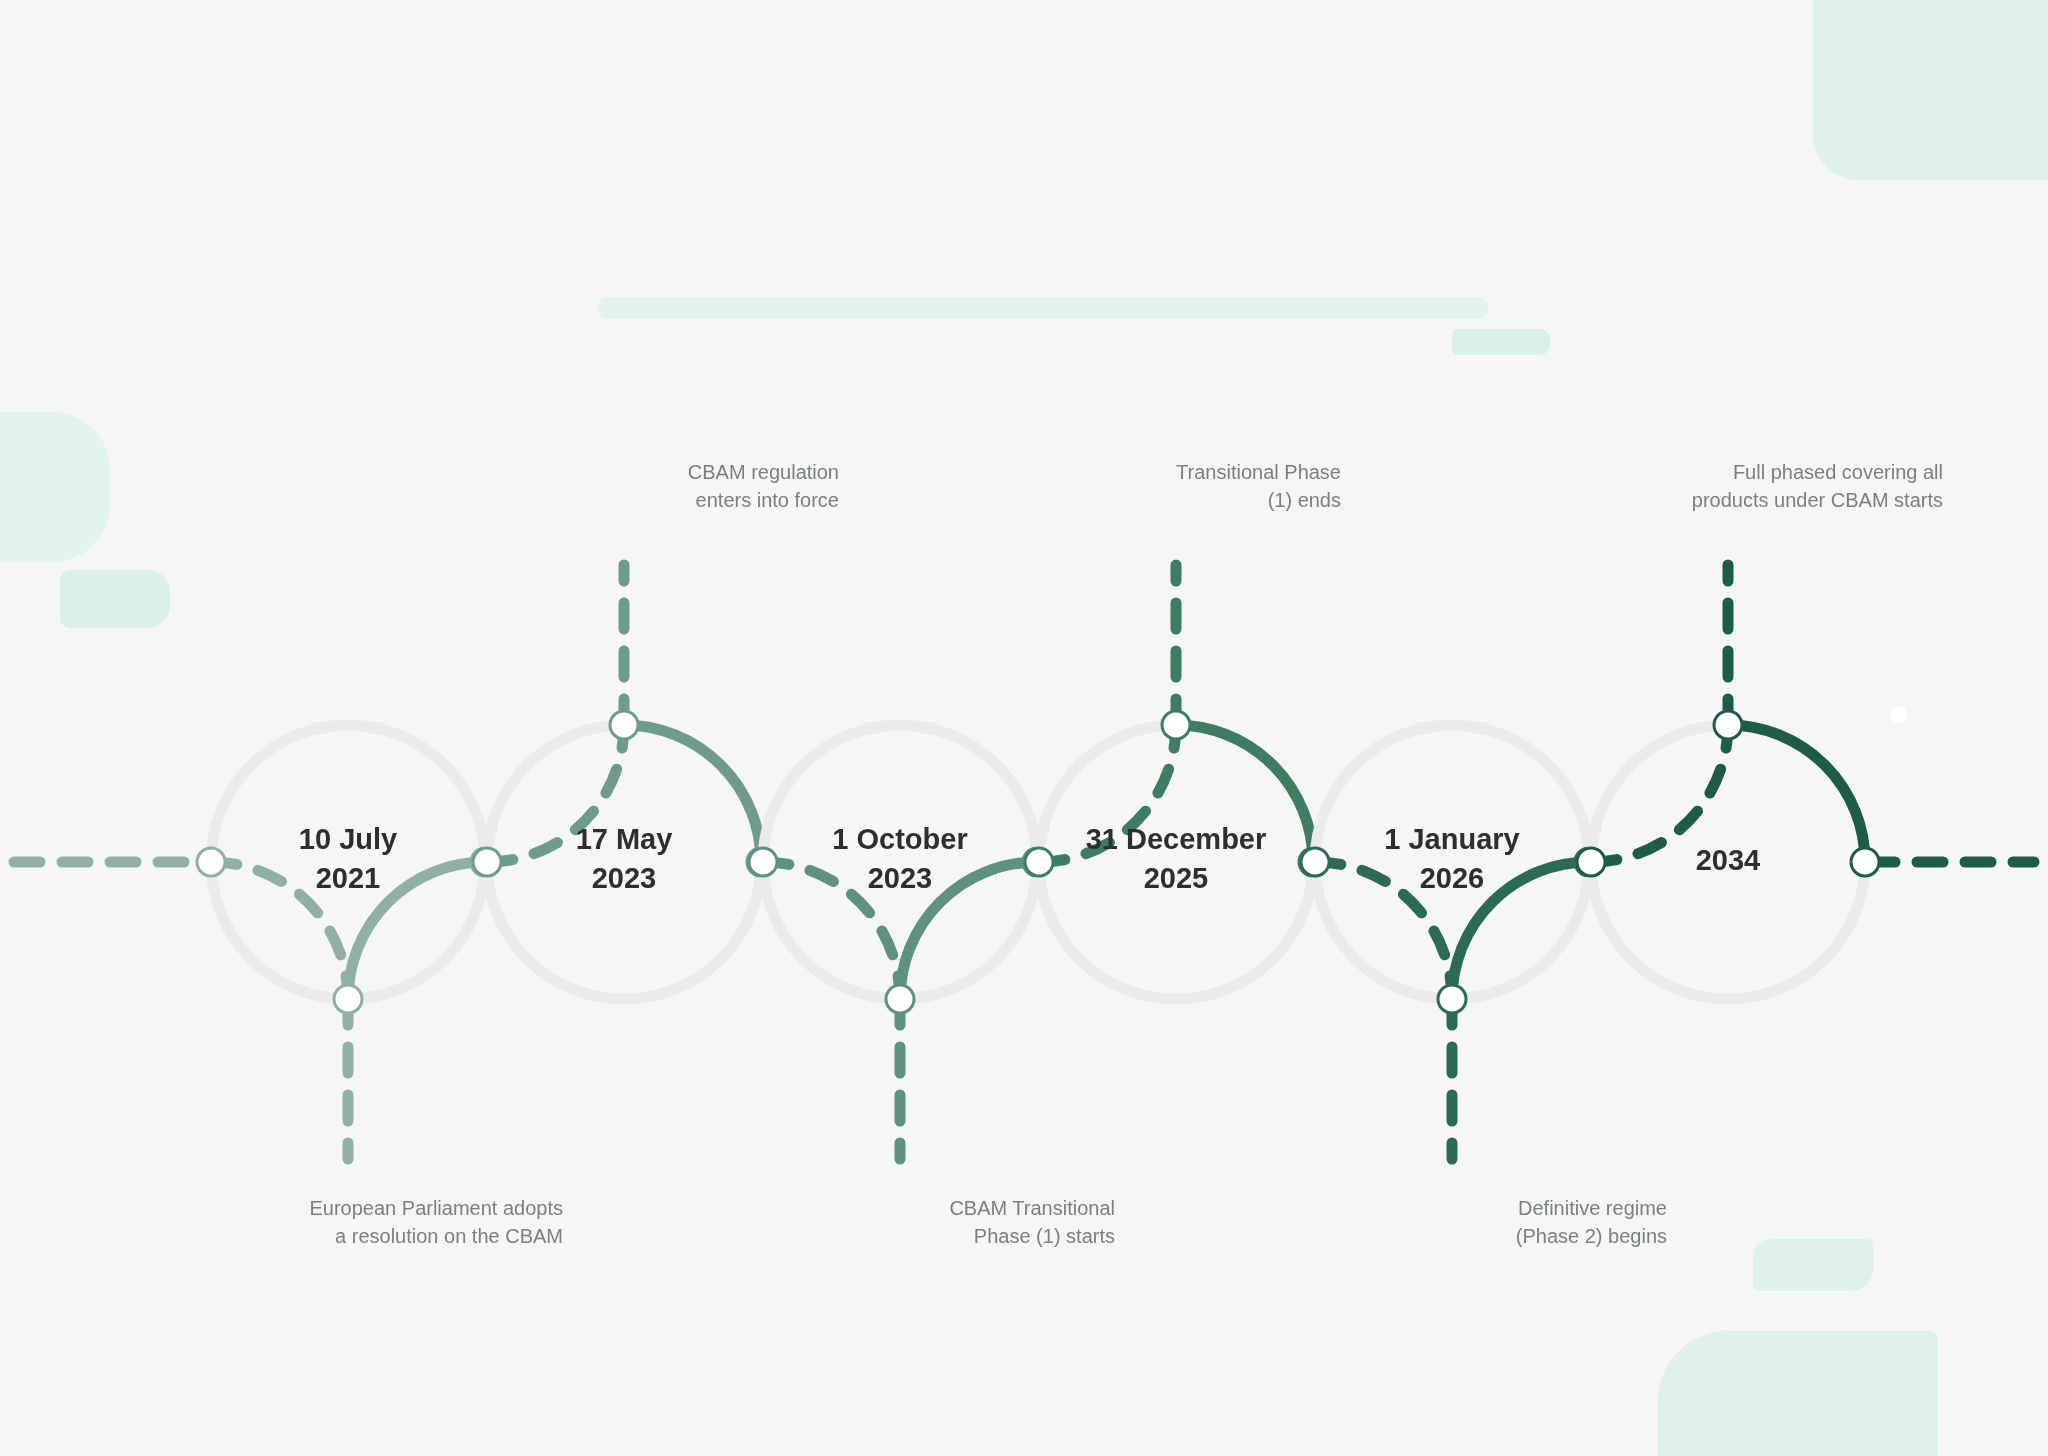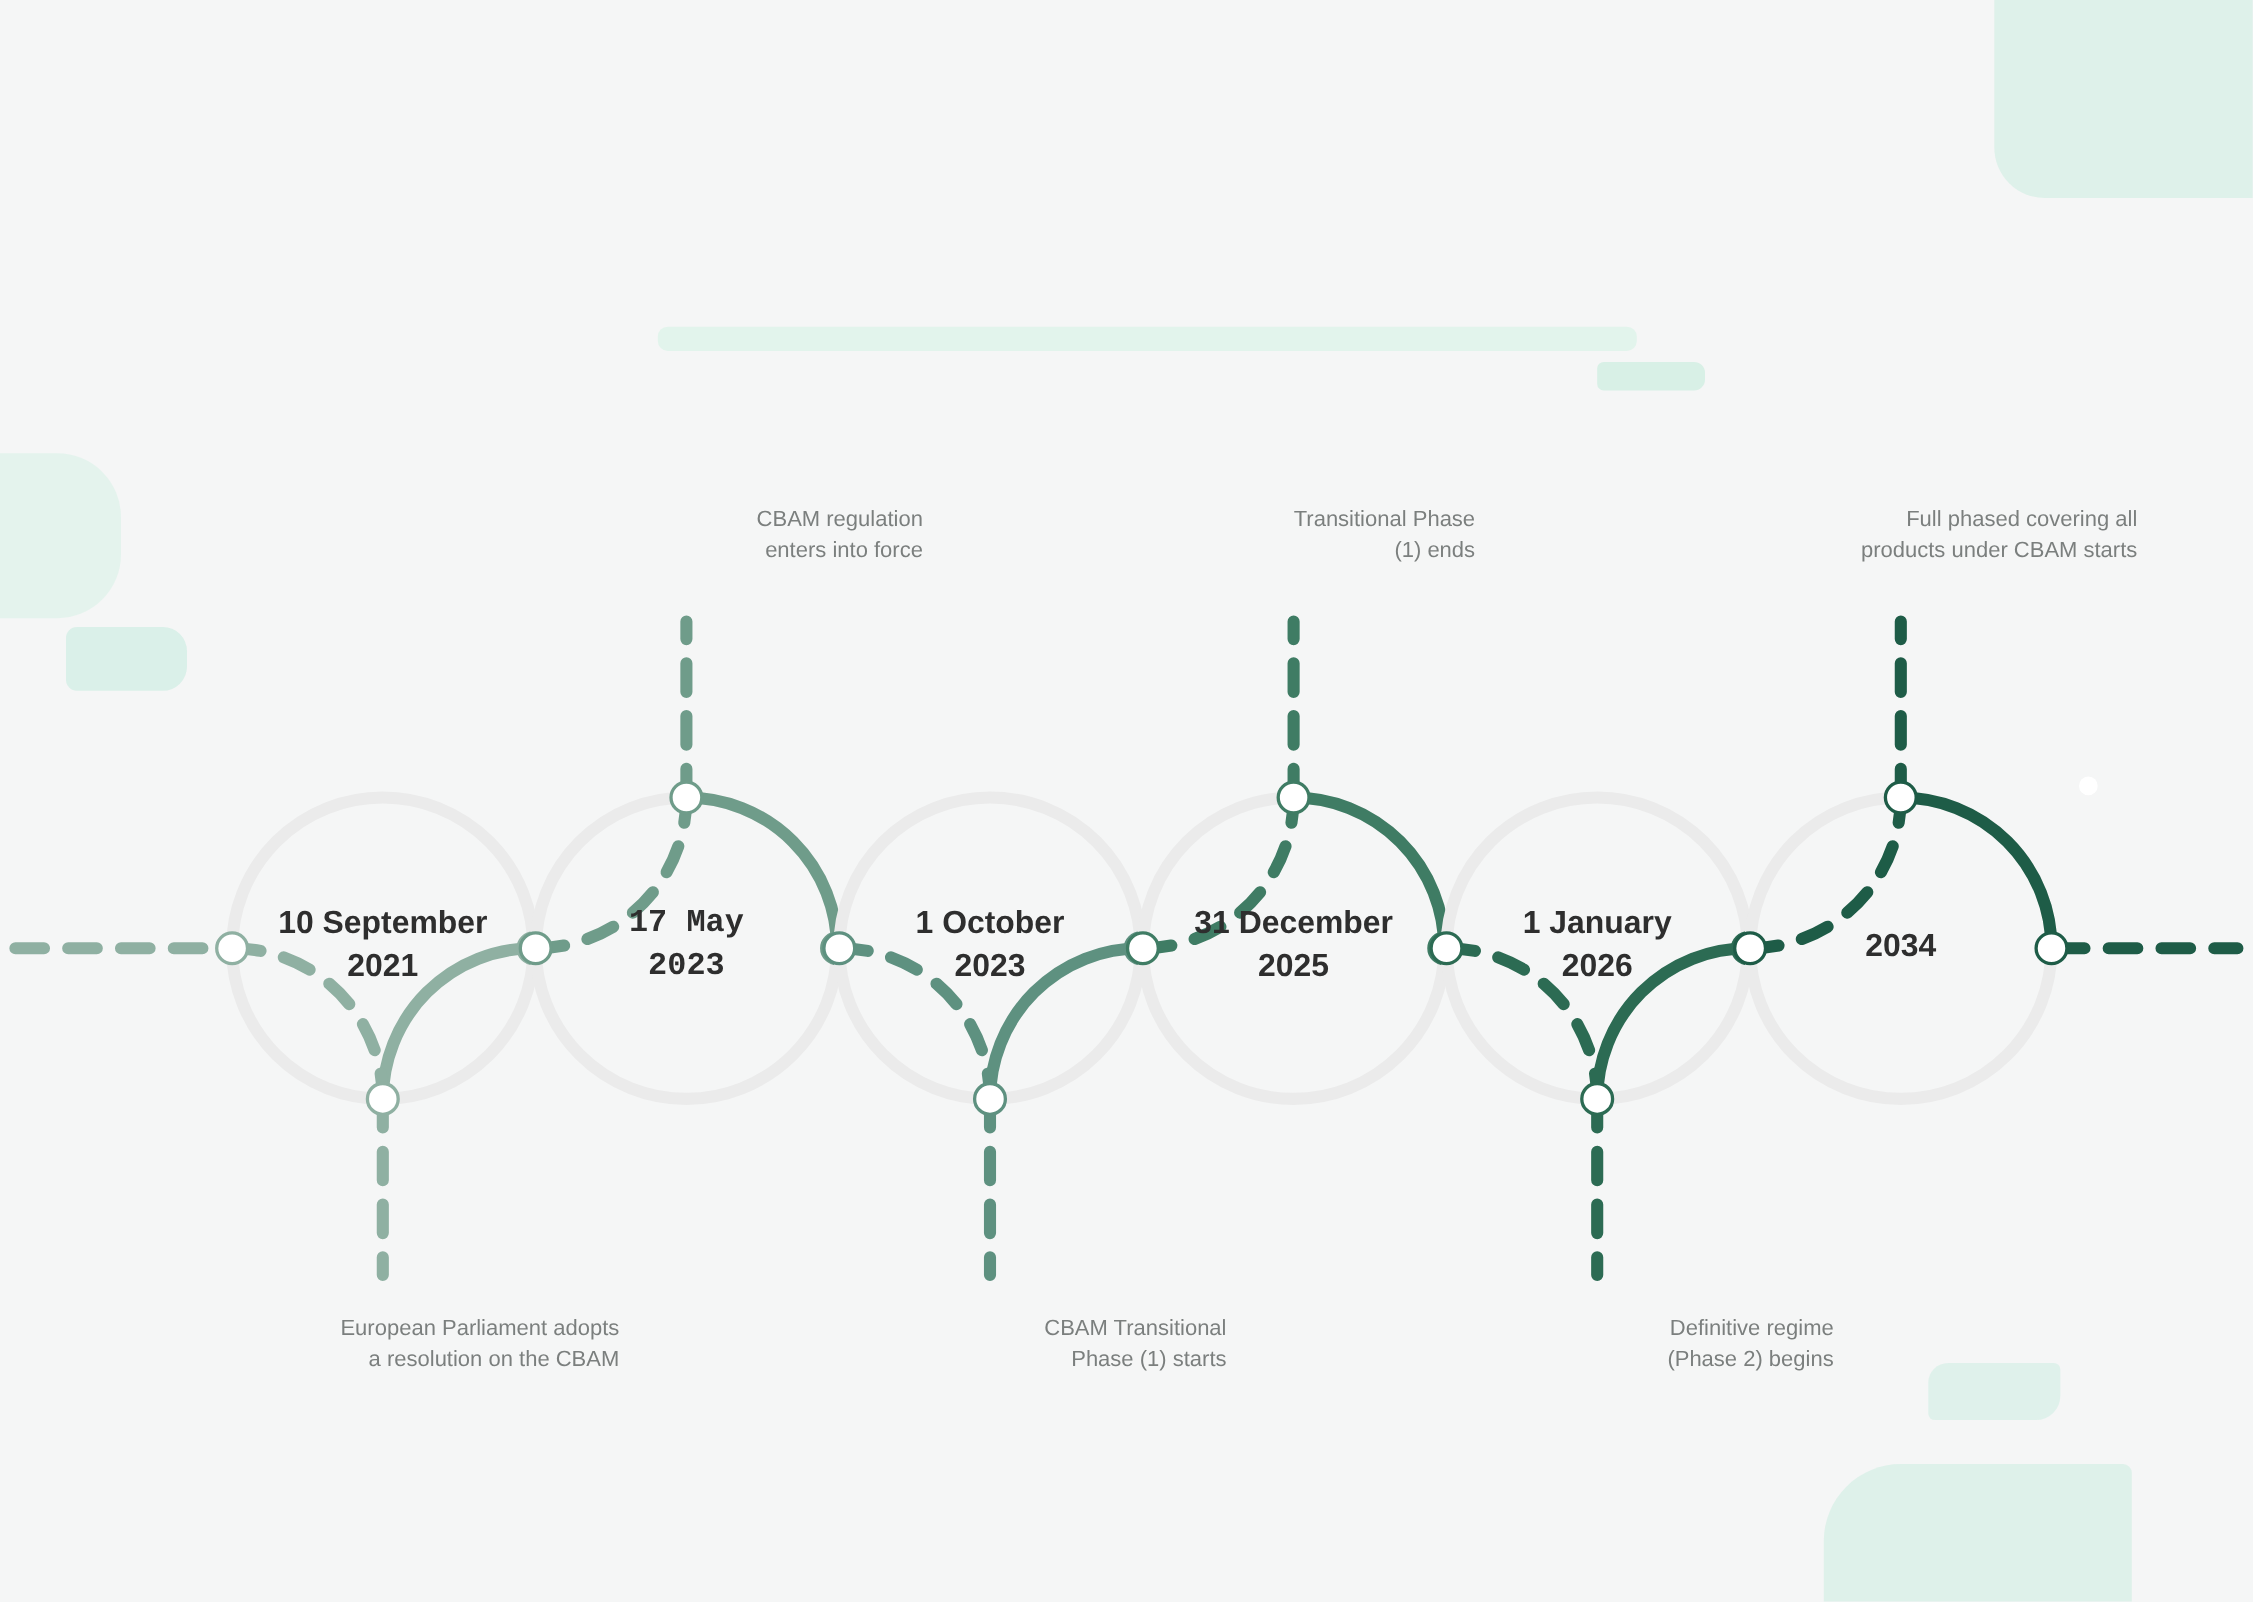--- a/index.html
+++ b/index.html
@@ -110,25 +110,25 @@
         <path d="M 1728 725 A 137 137 0 0 1 1865 862" stroke="#1e5c47" stroke-width="11" fill="none" stroke-linecap="round"></path>
         <path d="M 1591 862 A 137 137 0 0 0 1728 725" stroke="#1e5c47" stroke-width="11" fill="none" stroke-linecap="round" stroke-dasharray="26 22"></path>
         <path d="M 1728 725 L 1728 565" stroke="#1e5c47" stroke-width="11" fill="none" stroke-linecap="round" stroke-dasharray="26 22"></path>
         <circle cx="1591" cy="862" r="14" fill="#ffffff" stroke="#1e5c47" stroke-width="3"></circle>
         <circle cx="1728" cy="725" r="14" fill="#ffffff" stroke="#1e5c47" stroke-width="3"></circle>
         <circle cx="1865" cy="862" r="14" fill="#ffffff" stroke="#1e5c47" stroke-width="3"></circle>
       </g>
   </svg>
 
   <div id="text-layer">
-      <div class="node-date" style="left: 198px; width: 300px; top: 820px;">10 September
+      <div class="node-date" style="left: 198px; width: 300px; top: 820px;">10 July
 2021</div>
       <div class="cap" style="left: 133px; width: 430px; top: 1195px;">European Parliament adopts
 a resolution on the CBAM</div>
-      <div class="node-date" style="left: 474px; width: 300px; top: 820px; font-family: Liberation Mono, monospace;">17 May
+      <div class="node-date" style="left: 474px; width: 300px; top: 820px;">17 May
 2023</div>
       <div class="cap" style="left: 409px; width: 430px; top: 459px;">CBAM regulation
 enters into force</div>
       <div class="node-date" style="left: 750px; width: 300px; top: 820px;">1 October
 2023</div>
       <div class="cap" style="left: 685px; width: 430px; top: 1195px;">CBAM Transitional
 Phase (1) starts</div>
       <div class="node-date" style="left: 1026px; width: 300px; top: 820px;">31 December
 2025</div>
       <div class="cap" style="left: 911px; width: 430px; top: 459px;">Transitional Phase

